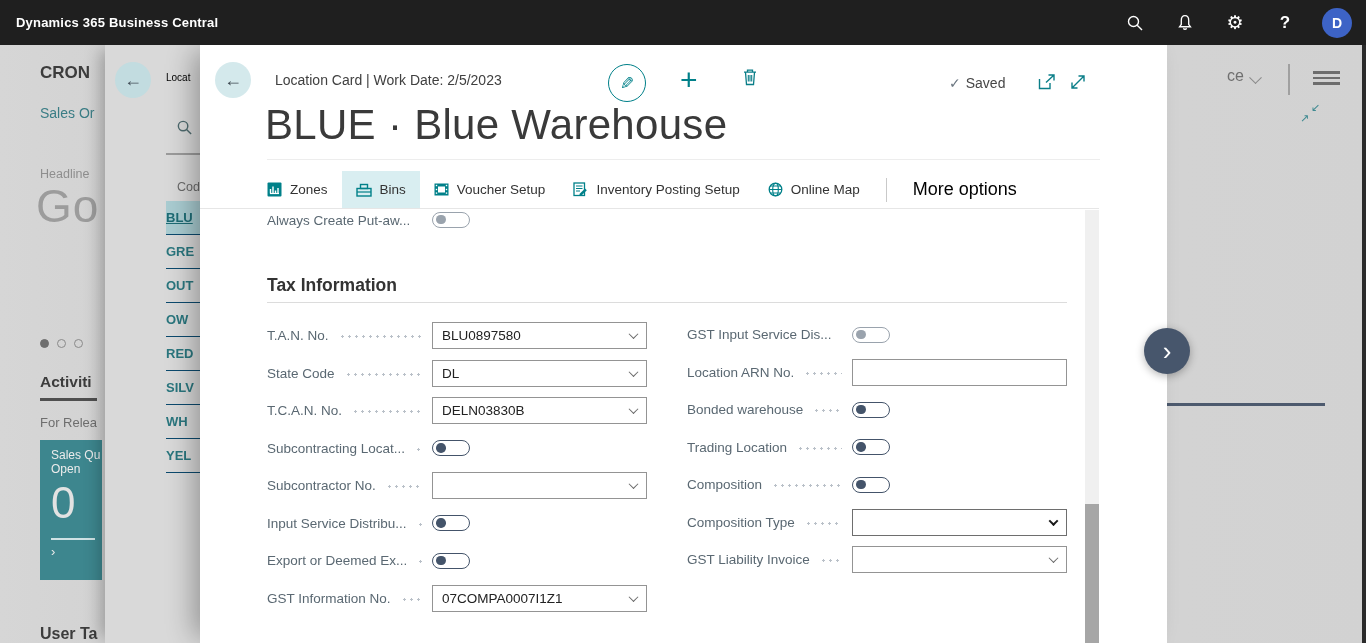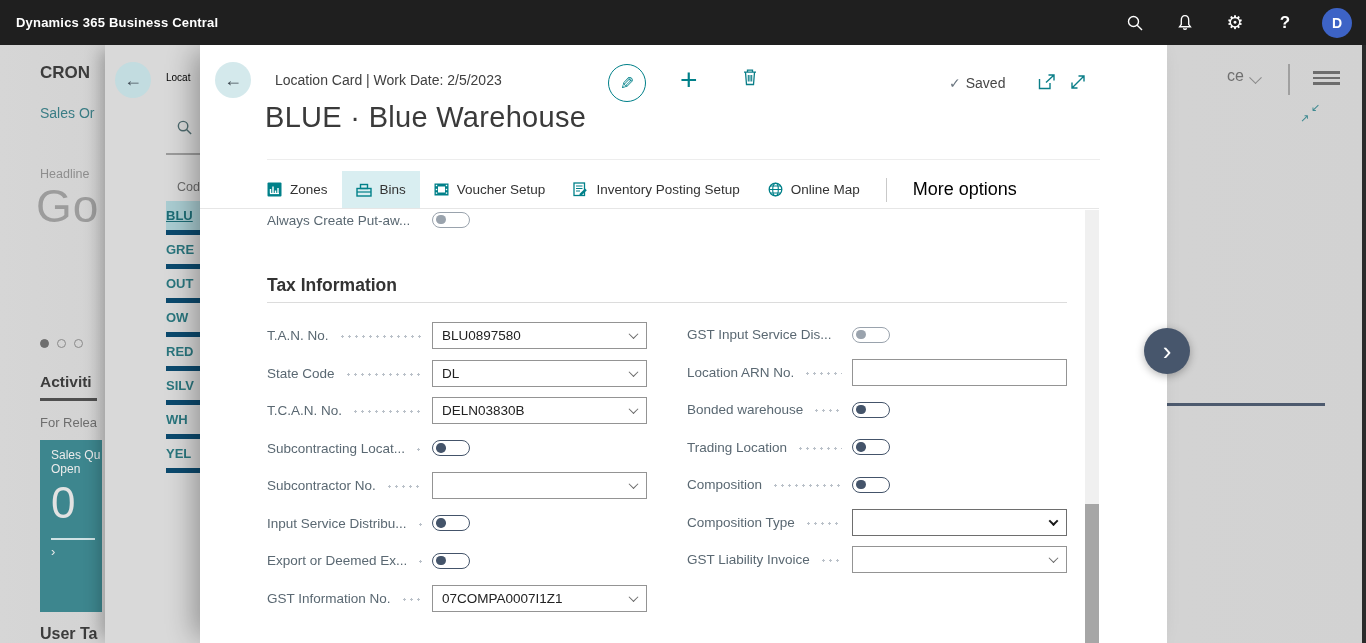--- a/index.html
+++ b/index.html
@@ -22,36 +22,36 @@
   .rc-company   { position:absolute; left:40px; top:18px;  font-size:17px; font-weight:700; color:#3c3c3c; white-space:nowrap; }
   .rc-link      { position:absolute; left:40px; top:60px;  font-size:14px; color:#3a7d85; white-space:nowrap; }
   .rc-headline  { position:absolute; left:40px; top:122px; font-size:12.5px; color:#8e8e8e; }
   .rc-big       { position:absolute; left:36px; top:134px; font-size:46px; font-weight:300; color:#9c9c9c; letter-spacing:1px; }
   .rc-dots      { position:absolute; left:40px; top:294px; display:flex; gap:8px; align-items:center; }
   .rc-dots .d   { width:9px; height:9px; border-radius:50%; border:1.5px solid #8a8a8a; }
   .rc-dots .d.f { background:#6e6e6e; border-color:#6e6e6e; }
   .rc-acts      { position:absolute; left:40px; top:328px; font-size:15.5px; font-weight:700; color:#3c3c3c; white-space:nowrap; }
   .rc-acts-ul   { position:absolute; left:40px; top:353px; width:57px; height:2.5px; background:#4f4f4f; }
   .rc-forrel    { position:absolute; left:40px; top:370px; font-size:13px; color:#6e6e6e; white-space:nowrap; }
-  .rc-tile      { position:absolute; left:40px; top:395px; width:62px; height:172px; background:var(--tile-bg,#3d868e); color:#ececec; padding:8px 0 0 11px; overflow:hidden; }
+  .rc-tile      { position:absolute; left:40px; top:395px; width:62px; height:140px; background:var(--tile-bg,#3d868e); color:#ececec; padding:8px 0 0 11px; overflow:hidden; }
   .rc-tile .t1  { font-size:12px; white-space:nowrap; }
   .rc-tile .t0  { font-size:44px; font-weight:300; color:#e2e2e2; margin-top:2px; }
   .rc-tile .thr { width:44px; height:1.5px; background:#cfe2e4; margin-top:10px; }
   .rc-tile .tch { font-size:13px; color:#eaeaea; margin-top:4px; }
   .rc-usertasks { position:absolute; left:40px; top:580px; font-size:16px; font-weight:700; color:#3c3c3c; white-space:nowrap; }
 
   
   .listpage { position:absolute; left:105px; top:0; width:95px; height:598px; background:#d9d9d9; box-shadow:-9px 0 16px -5px rgba(0,0,0,.28); overflow:hidden; }
   .lp-circ  { position:absolute; left:10px; top:17px; width:36px; height:36px; border-radius:50%; background:#c2dce0; color:#44505a; font-size:18px; display:flex; align-items:center; justify-content:center; }
   .lp-cap   { position:absolute; left:61px; top:27px; font-size:10px; color:#000000; white-space:nowrap; }
   .lp-search{ position:absolute; left:71px; top:74px; }
   .lp-sul   { position:absolute; left:61px; top:108px; width:34px; height:1.5px; background:#9b9b9b; }
   .lp-code  { position:absolute; left:72px; top:135px; font-size:12.5px; color:#6a6a6a; }
   .lp-rows  { position:absolute; left:61px; top:156px; width:34px; }
-  .lrow { height:34px; display:flex; align-items:center; border-bottom:5px solid #0c4a6e; color:#2a767e; font-size:13px; font-weight:600; cursor:pointer; white-space:nowrap; }
+  .lrow { height:34px; display:flex; align-items:center; border-bottom:1px solid #0c4a6e; color:#2a767e; font-size:13px; font-weight:600; cursor:pointer; white-space:nowrap; }
   .lrow.sel { background:var(--selected-row-bg,#a9ccd1); color:#1d6c75; text-decoration:underline; }
 
   
   .pm      { position:absolute; left:1227px; top:22px; display:flex; align-items:flex-end; gap:7px; color:#6f6f6f; font-size:16px; }
   .pm .chv { width:9px; height:9px; border-right:1.6px solid #8b8b8b; border-bottom:1.6px solid #8b8b8b; transform:rotate(45deg) translate(-2px,-2px); }
   .vdiv    { position:absolute; left:1288px; top:19px; width:1.5px; height:31px; background:#a0a0a0; }
   .hamb    { position:absolute; left:1313px; top:26px; width:27px; cursor:pointer; }
   .hamb i  { display:block; height:2.5px; background:#6d6d6d; margin-bottom:3px; }
   .collapse{ position:absolute; left:1300px; top:58px; width:20px; height:20px; color:#3f8a91; font-size:11px; cursor:pointer; }
   .collapse .a1 { position:absolute; right:0; top:-2px; }
@@ -63,21 +63,21 @@
   .dialog { position:absolute; left:200px; top:0; width:967px; height:598px; background:#fff; box-shadow:-12px 0 26px -6px rgba(0,0,0,.32); }
   .dl-circ  { position:absolute; left:15px; top:17px; width:36px; height:36px; border-radius:50%; background:#d4e9ec; color:#3f4a52; font-size:18px; display:flex; align-items:center; justify-content:center; cursor:pointer; }
   .dl-cap   { position:absolute; left:67px; top:27px; font-size:14px; color:#404040; white-space:nowrap;margin-left:8px; }
   .dl-edit  { position:absolute; left:408px; top:19px; width:38px; height:38px; border:1.5px solid var(--accent,#008089); border-radius:50%; color:var(--accent,#008089); font-size:17px; display:flex; align-items:center; justify-content:center; cursor:pointer; }
   .dl-plus  { position:absolute; left:480px; top:18px; font-size:30px; font-weight:300; color:var(--accent,#008089); cursor:pointer; }
   .dl-trash { position:absolute; left:542px; top:23px; cursor:pointer; }
   .dl-saved { position:absolute; left:749px; top:30px; display:flex; gap:5px; align-items:center; font-size:14px; color:#474747; }
   .dl-saved .ck { color:#6b7680; font-size:14px; }
   .dl-pop   { position:absolute; left:838px; top:29px; cursor:pointer; }
   .dl-exp   { position:absolute; left:869px; top:28px; cursor:pointer; }
-  .dl-title { position:absolute; left:65px; top:56px; font-size:29px; font-weight:300; color:#3a3a3a; letter-spacing:.3px; white-space:nowrap; }
+  .dl-title { position:absolute; left:65px; top:56px; font-size:42px; font-weight:300; color:#3a3a3a; letter-spacing:.3px; white-space:nowrap; }
   .dl-div1  { position:absolute; left:67px; top:114px; width:833px; height:1px; background:#ededed; }
   .action-bar { position:absolute; left:53px; top:126px; height:37px; display:flex; align-items:center; }
   .action { display:flex; align-items:center; gap:8px; height:37px; padding:0 14px; font-size:13.5px; color:#333; cursor:pointer; white-space:nowrap; }
   .action.active { background:var(--active-tab-bg,#d9eef1); }
   .aicon  { display:flex; align-items:center; }
   .asep   { width:1px; height:24px; background:#c9c9c9; margin:0 12px; }
   .more   { font-size:18px; color:#000000; padding:0 14px; cursor:pointer; white-space:nowrap; }
   .dl-div2  { position:absolute; left:0; top:163px; width:899px; height:1px; background:#e6e6e6; }
 
   .putaway  { position:absolute; left:67px; top:160px; width:380px; }

